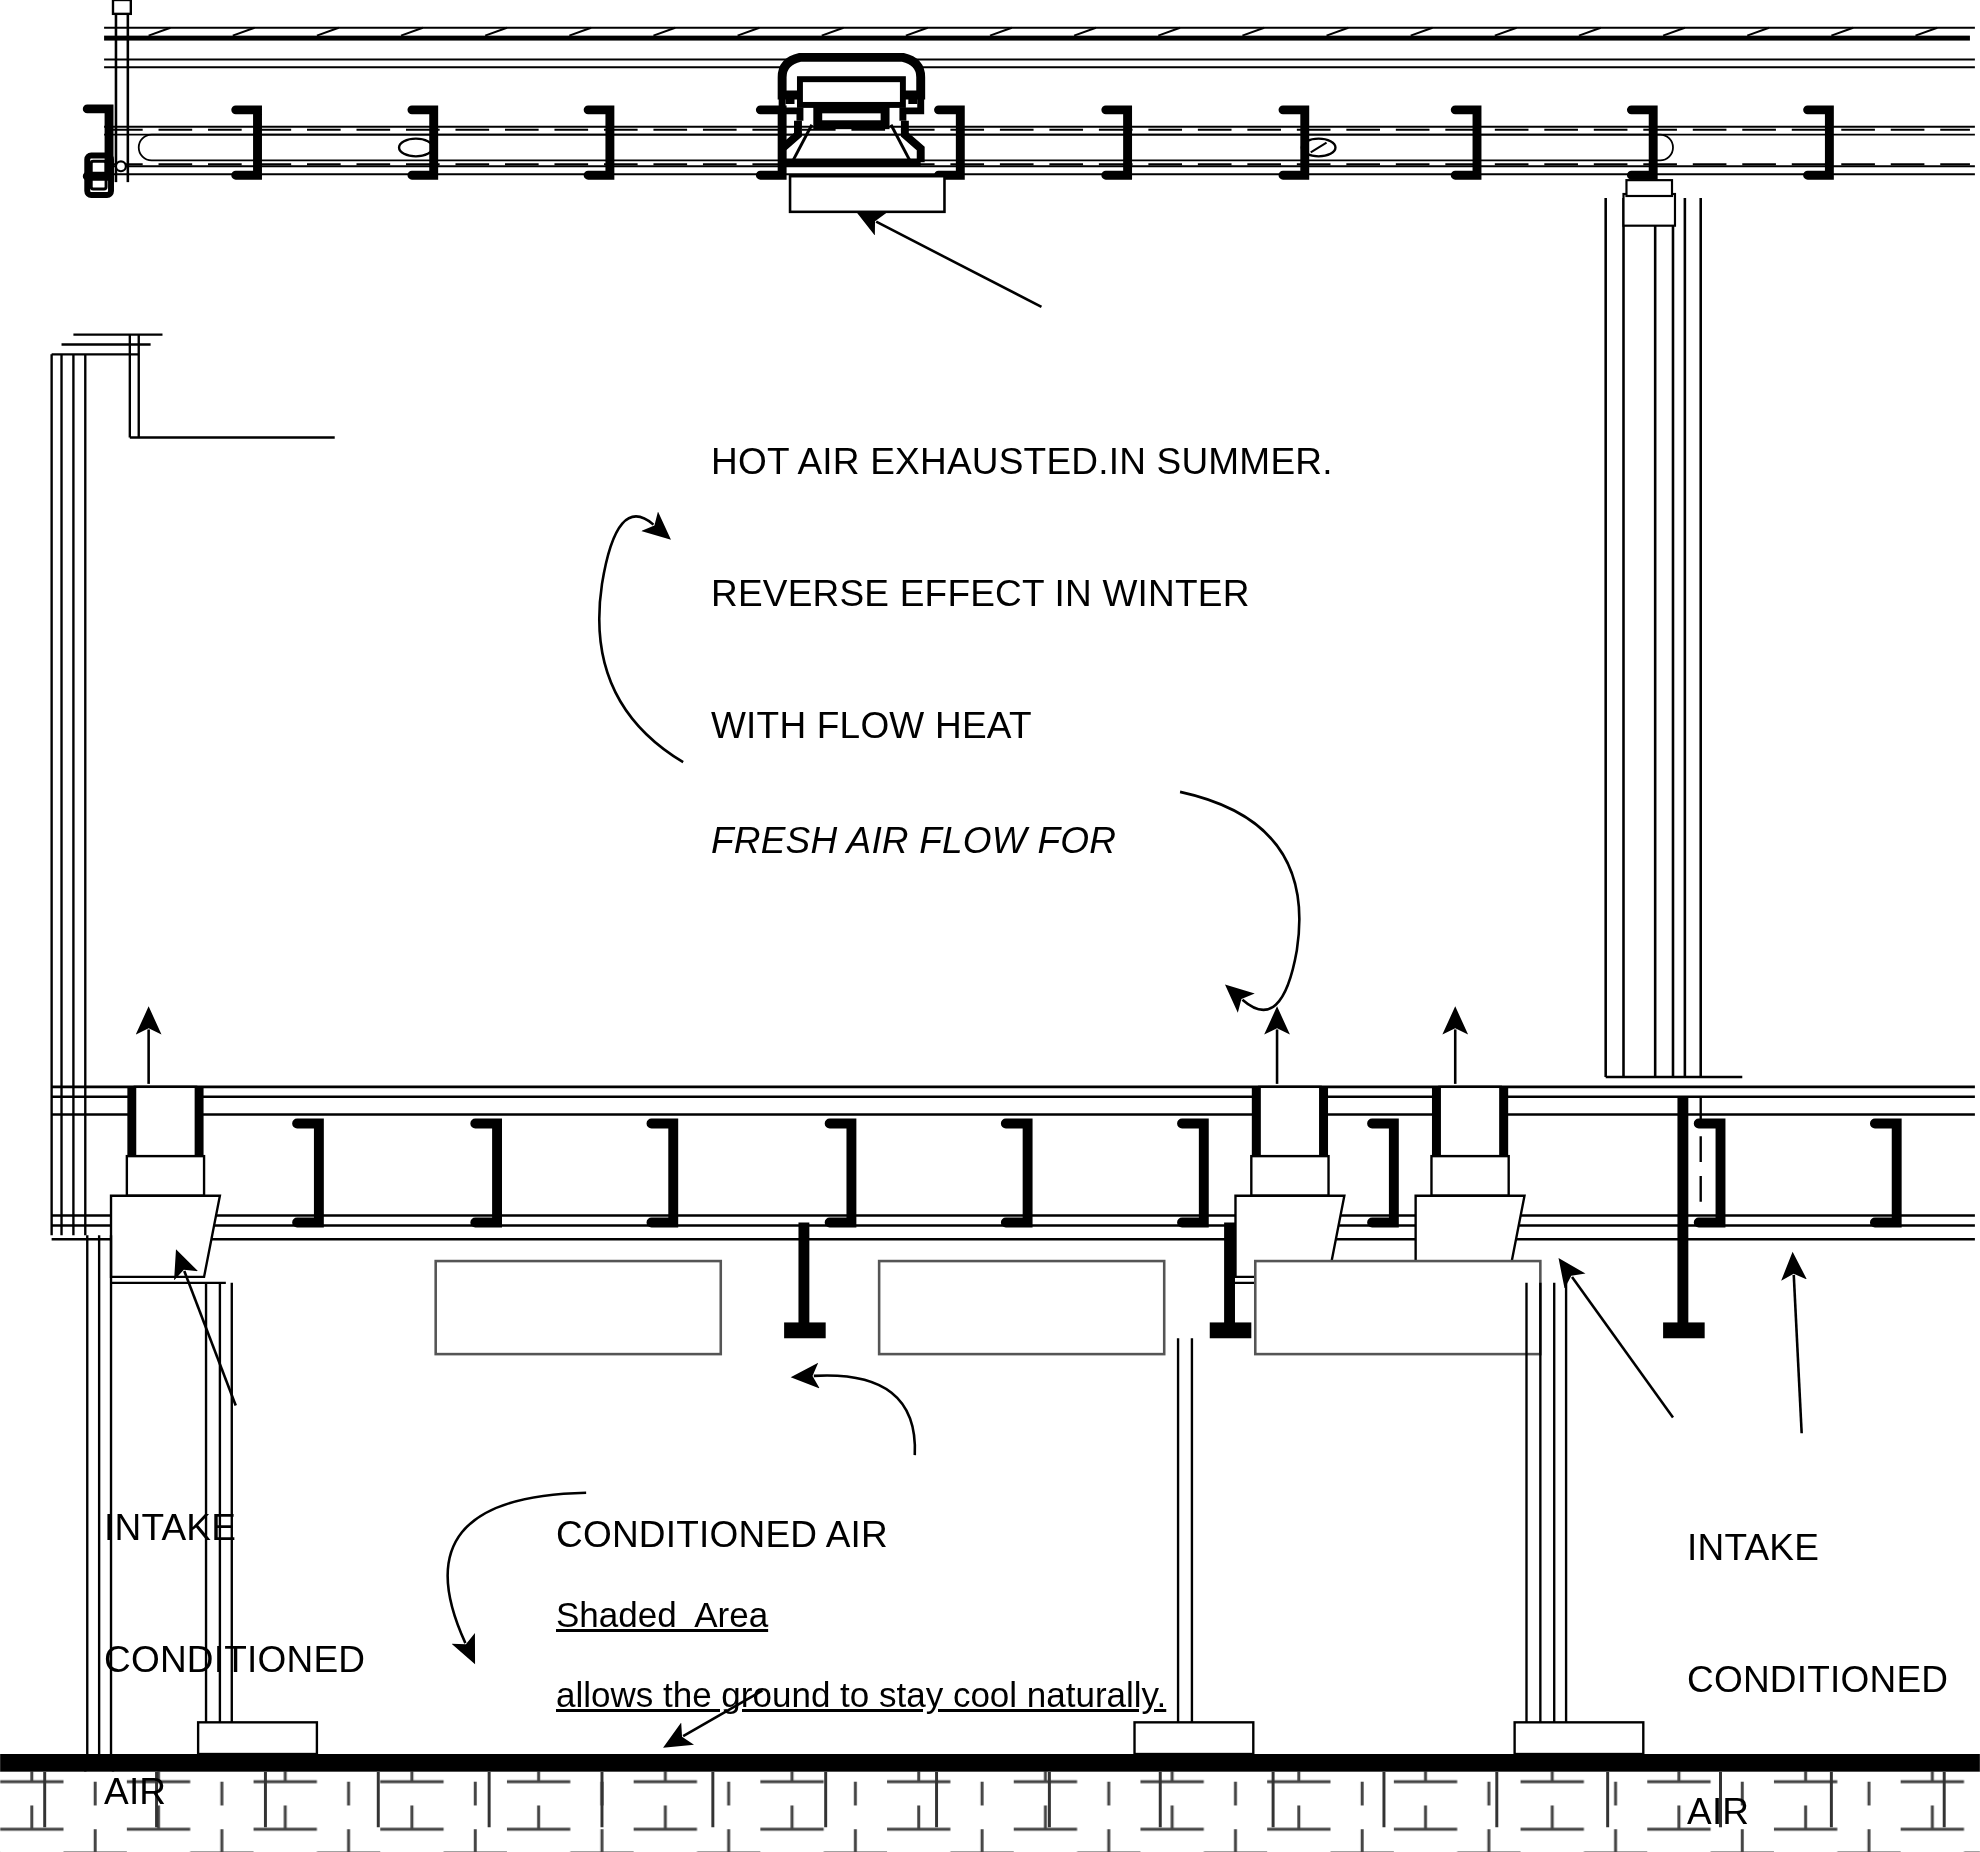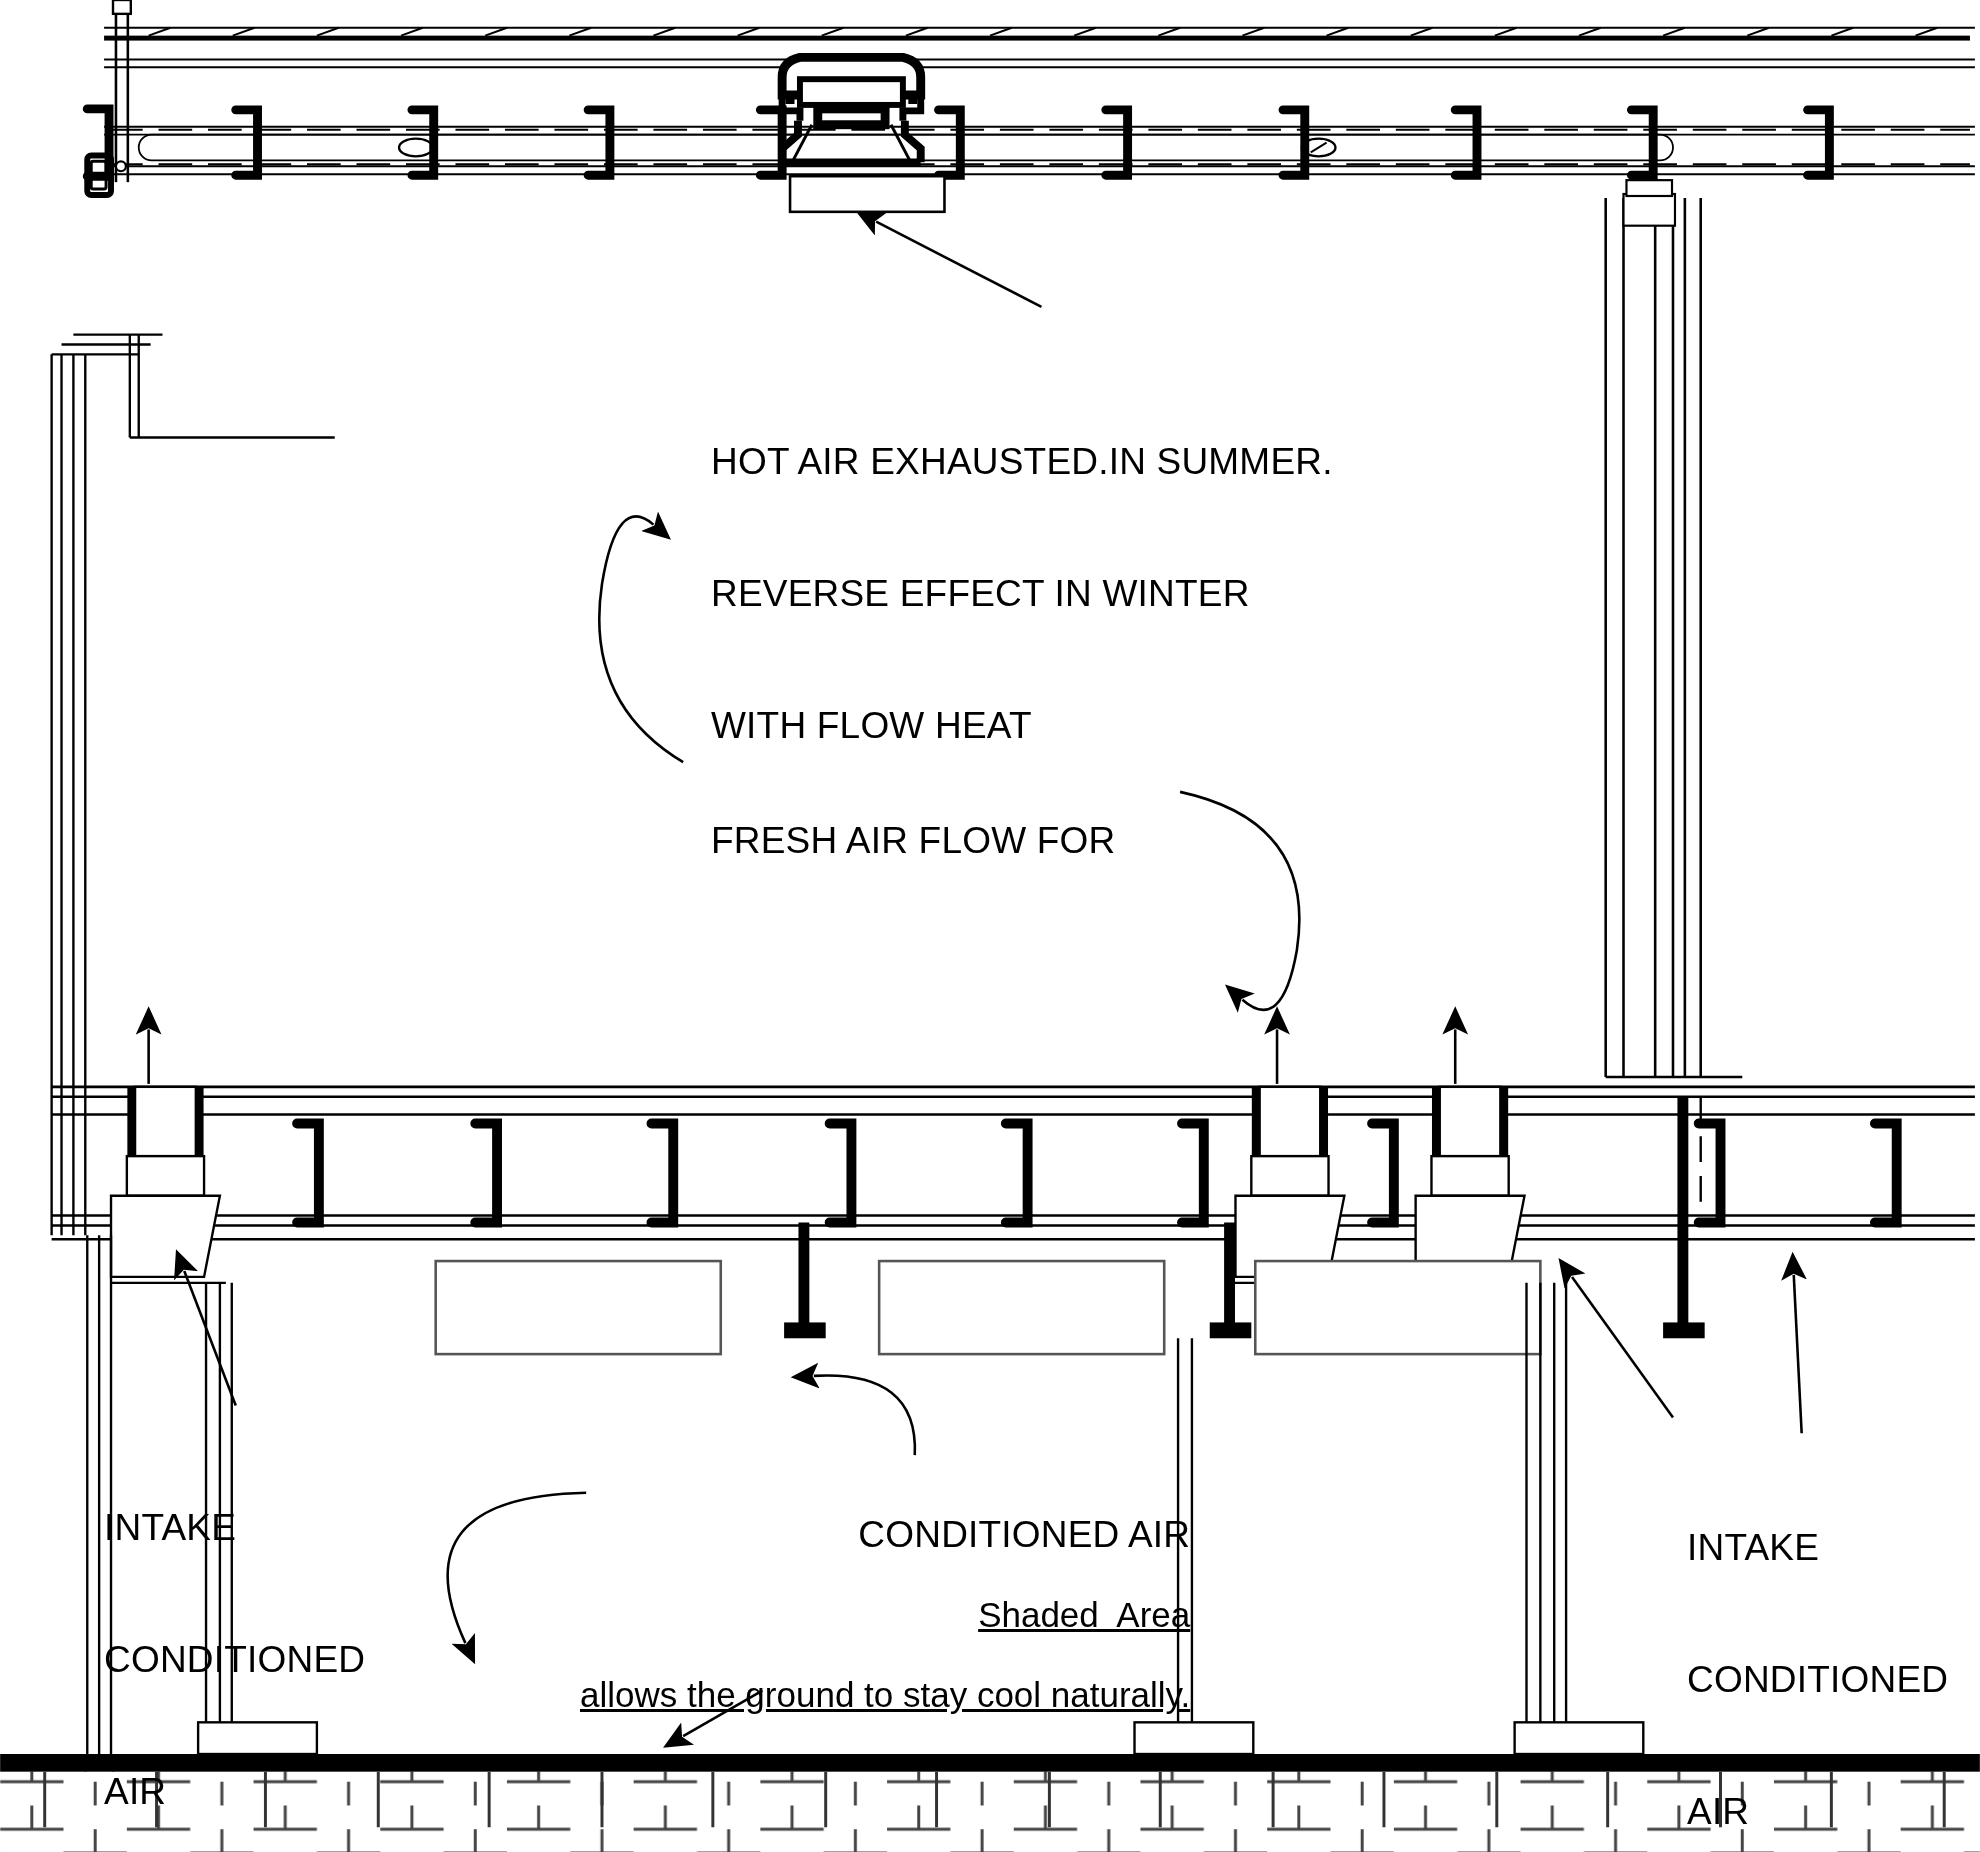--- a/index.html
+++ b/index.html
@@ -318,37 +318,37 @@
     <line x1="1718" y1="1108" x2="1718" y2="1228" stroke-dasharray="26 14"></line>
   </g>
 </svg>
 
 <div class="anno anno-caps" style="left:711px;top:352px;">
   <div>HOT AIR EXHAUSTED.IN SUMMER.</div>
   <div>REVERSE EFFECT IN WINTER</div>
   <div>WITH FLOW HEAT</div>
 </div>
 
-<div class="anno anno-caps" style="left:711px;top:731px;">
+<div class="anno anno-caps" style="left:711px;top:731px;font-style:italic;">
   <div>FRESH AIR FLOW FOR</div>
 </div>
 
 <div class="anno anno-caps" style="left:104px;top:1418px;">
   <div>INTAKE</div>
   <div>CONDITIONED</div>
   <div>AIR</div>
 </div>
 
 <div class="anno anno-caps" style="left:1687px;top:1438px;">
   <div>INTAKE</div>
   <div>CONDITIONED</div>
   <div>AIR</div>
 </div>
 
-<div class="anno" style="left:580px;top:1477px;text-align:right;">
+<div class="anno" style="left:556px;top:1477px;">
   <div class="anno-caps">CONDITIONED AIR</div>
   <div class="anno-mixed">Shaded  Area</div>
   <div class="anno-mixed">allows the ground to stay cool naturally.</div>
 </div>
 
 
 </div>
 
 
 </body></html>

